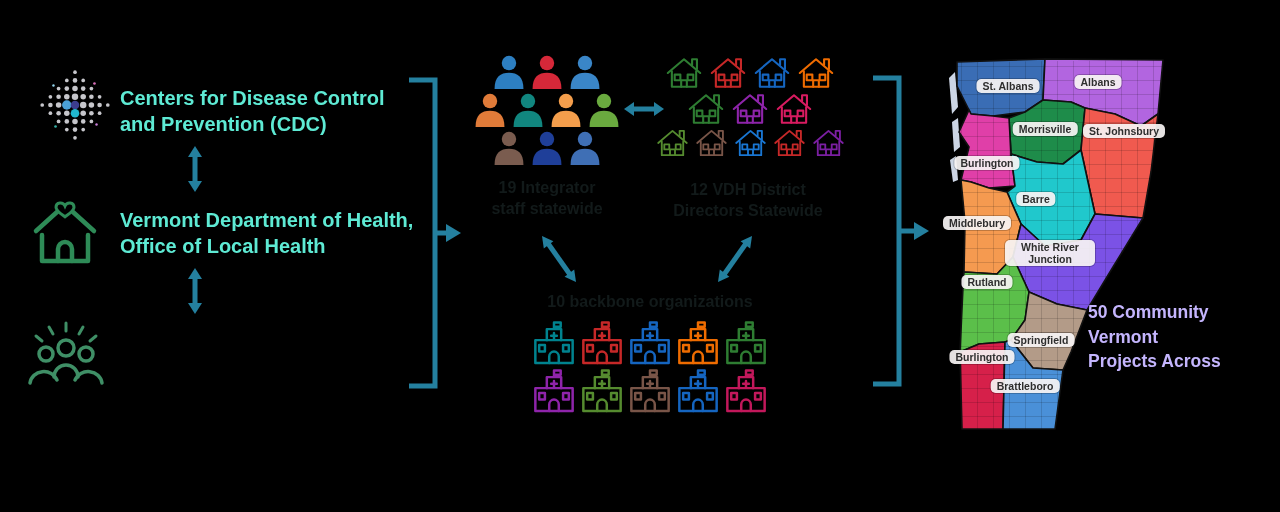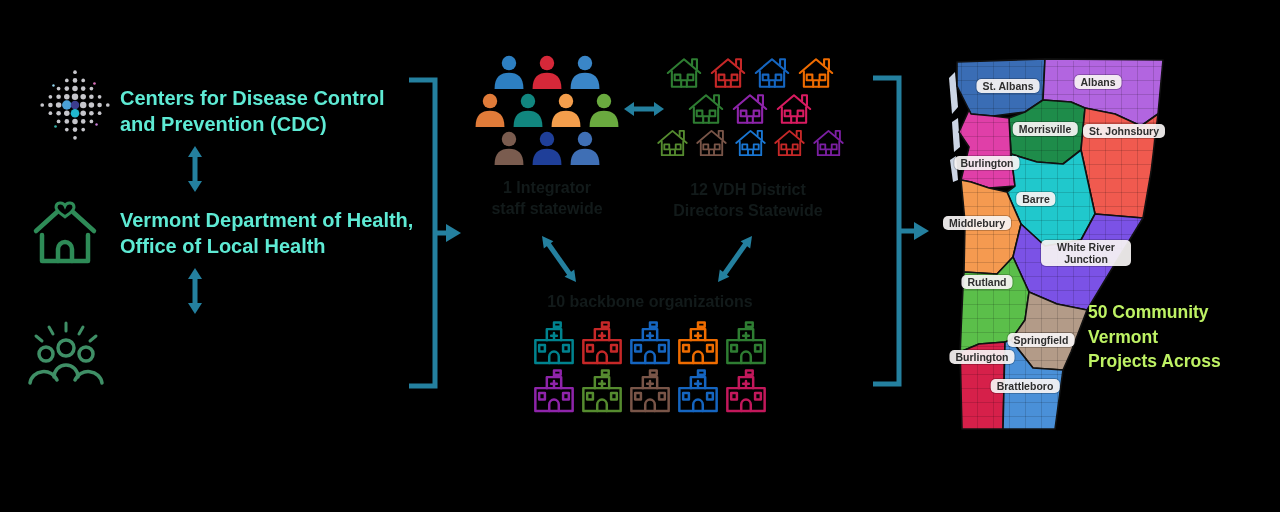--- a/index.html
+++ b/index.html
@@ -1,27 +1,27 @@
 <!DOCTYPE html>
 <html><head>
 <meta charset="utf-8">
 <style>
   html,body{margin:0;padding:0;background:#000;}
   .stage{position:relative;width:1280px;height:512px;background:#000;overflow:hidden;
          font-family:"Liberation Sans",sans-serif;}
   .abs{position:absolute;}
   .org-label{color:#5eead4;font-weight:700;font-size:20px;line-height:1.28;}
   .cluster-label{color:#121a1a;font-weight:700;font-size:16px;line-height:1.3;text-align:center;}
-  .caption{color:#bef264;font-weight:700;font-size:17.5px;line-height:1.4;}
+  .caption{color:#c4b5fd;font-weight:700;font-size:17.5px;line-height:1.4;}
   .icon-rows{display:flex;flex-direction:column;align-items:center;gap:2px;}
   .icon-row{display:flex;justify-content:center;gap:4px;}
   .pill{position:absolute;transform:translate(-50%,-50%);background:rgba(246,243,243,.93);
         color:#2e2e2e;font-size:10.5px;font-weight:700;padding:1px 6px;border-radius:5px;
         white-space:nowrap;box-shadow:0 0 0 1px rgba(0,0,0,.22);z-index:3;}
-  .pill.wrap{white-space:normal;width:78px;text-align:center;line-height:1.15;margin-left:36px;}
+  .pill.wrap{white-space:normal;width:78px;text-align:center;line-height:1.15;}
   svg{display:block;}
 </style>
 </head>
 <body>
 
 <svg width="0" height="0" style="position:absolute" aria-hidden="true">
   <defs>
     <symbol id="sym-person" viewBox="0 0 40 40">
       <g fill="currentColor">
         <circle cx="20" cy="9.5" r="8.5"></circle>
@@ -190,21 +190,21 @@
       <svg width="34" height="36" viewBox="0 0 40 40" color="#1f3f99">
           <use href="#sym-person"></use>
         </svg>
       <svg width="34" height="36" viewBox="0 0 40 40" color="#3f6fb5">
           <use href="#sym-person"></use>
         </svg>
     </div>
   </div>
 
   <div class="abs cluster-label" style="left:462px;top:178px;width:170px">
-    <div>1 Integrator</div>
+    <div>19 Integrator</div>
     <div>staff statewide</div>
   </div>
 
   <svg class="abs" style="left:624px;top:98px" width="40" height="22" viewBox="0 0 40 22">
     <line x1="8" y1="11" x2="32" y2="11" stroke="#24809f" stroke-width="5"></line>
     <polygon points="0,11 10,4 10,18" fill="#24809f"></polygon>
     <polygon points="40,11 30,4 30,18" fill="#24809f"></polygon>
   </svg>
 
   <div class="abs icon-rows" style="left:655px;top:56px;width:190px">

